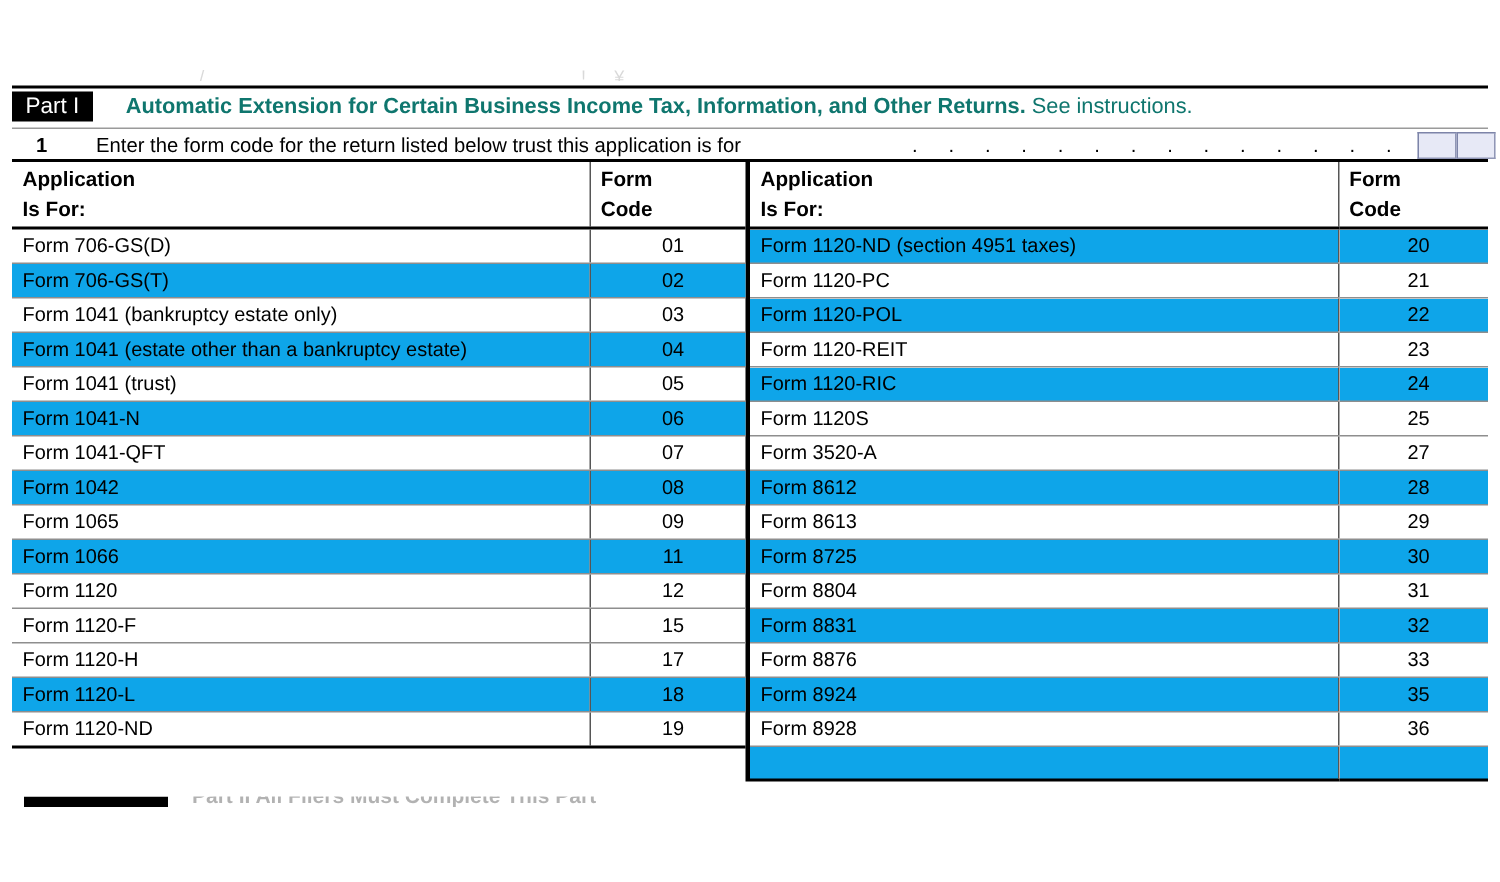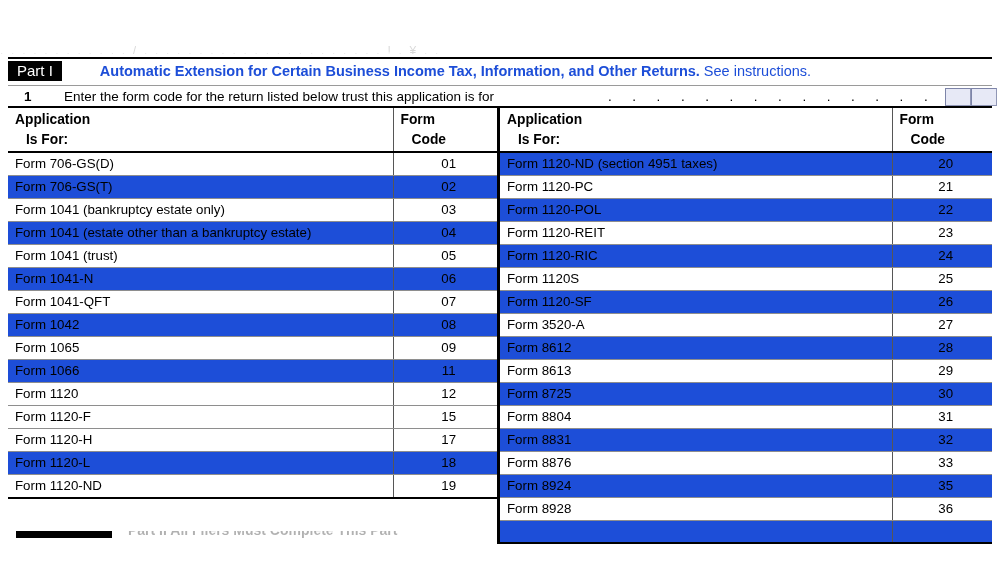--- a/index.html
+++ b/index.html
@@ -40,22 +40,22 @@
   .part-badge {
     background: #000; color: #fff;
     font-weight: normal; font-size: 15px;
     padding: 2px 9px 2px 9px;
     line-height: 16px;
     letter-spacing: 0px;
     margin-top: 2px;
     text-align: right;
   }
   .part-title {
-    margin-left: 38px; margin-top: 2px;
-    font-size: 14.5px; font-weight: bold; color: #1d4ed8;
+    margin-left: 22px; margin-top: 2px;
+    font-size: 14.5px; font-weight: bold; color: #0f766e;
     white-space: nowrap;
   }
   .part-title .normal { font-weight: normal; }
 
   
   .line1 {
     position: absolute; left: 8px; top: 85px;
     width: 984px; height: 23px;
     border-top: 1px solid #9a9a9a;
     border-bottom: 2px solid #000;
@@ -121,23 +121,23 @@
     line-height: 20px;
     vertical-align: top;
     padding-top: 2px;
     border-bottom: 2px solid #000;
     text-align: left;
   }
   th.code, td.code { text-align: center; padding-left: 0; }
   .app-col  { width: auto; }
   .code-col { width: 104px; border-left: 1px solid #565656; }
   .right .code-col { width: 100px; }
-  .hdr-line2 { display: block; margin-left: 11px; }
-
-  tr.shaded td { background: #1d4ed8; }
+  .hdr-line2 { display: block; }
+
+  tr.shaded td { background: #0ea5e9; }
   tr.blank td  { height: 22px; }
   table.formtable tr:last-child td { border-bottom: 2px solid #000; }
 
   
   .part2-sliver {
     position: absolute; left: 8px; top: 531px;
     width: 984px; height: 7px;
     overflow: hidden;
   }
   .part2-sliver .badge2 {
@@ -288,24 +288,20 @@
               <td class="code code-col">23</td>
             </tr>
             <tr class="shaded">
               <td class="app-col">Form 1120-RIC</td>
               <td class="code code-col">24</td>
             </tr>
             <tr>
               <td class="app-col">Form 1120S</td>
               <td class="code code-col">25</td>
             </tr>
-            <tr class="shaded">
-              <td class="app-col">Form 1120-SF</td>
-              <td class="code code-col">26</td>
-            </tr>
             <tr>
               <td class="app-col">Form 3520-A</td>
               <td class="code code-col">27</td>
             </tr>
             <tr class="shaded">
               <td class="app-col">Form 8612</td>
               <td class="code code-col">28</td>
             </tr>
             <tr>
               <td class="app-col">Form 8613</td>

